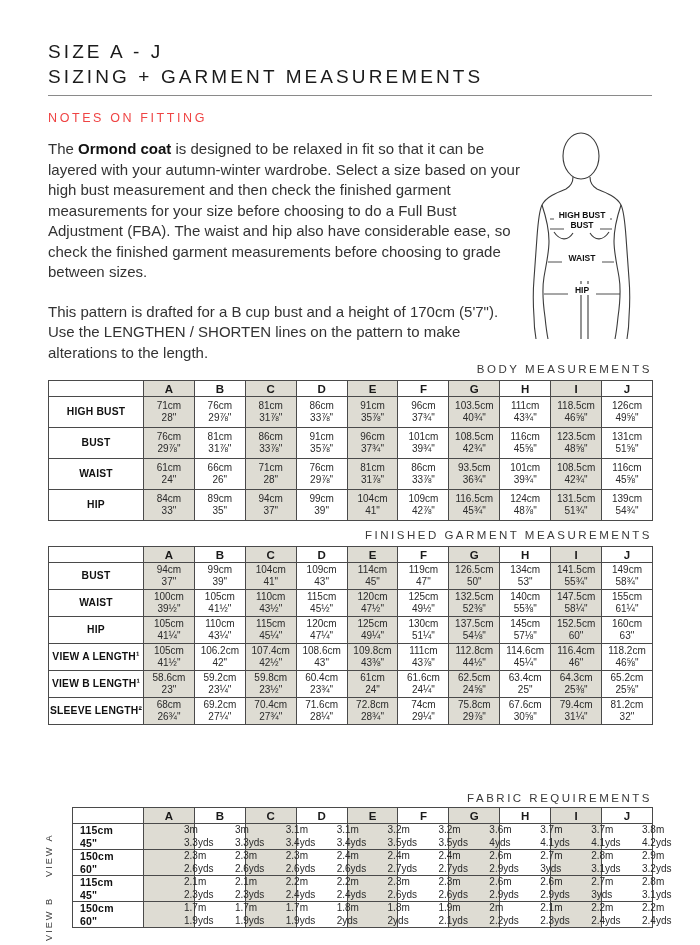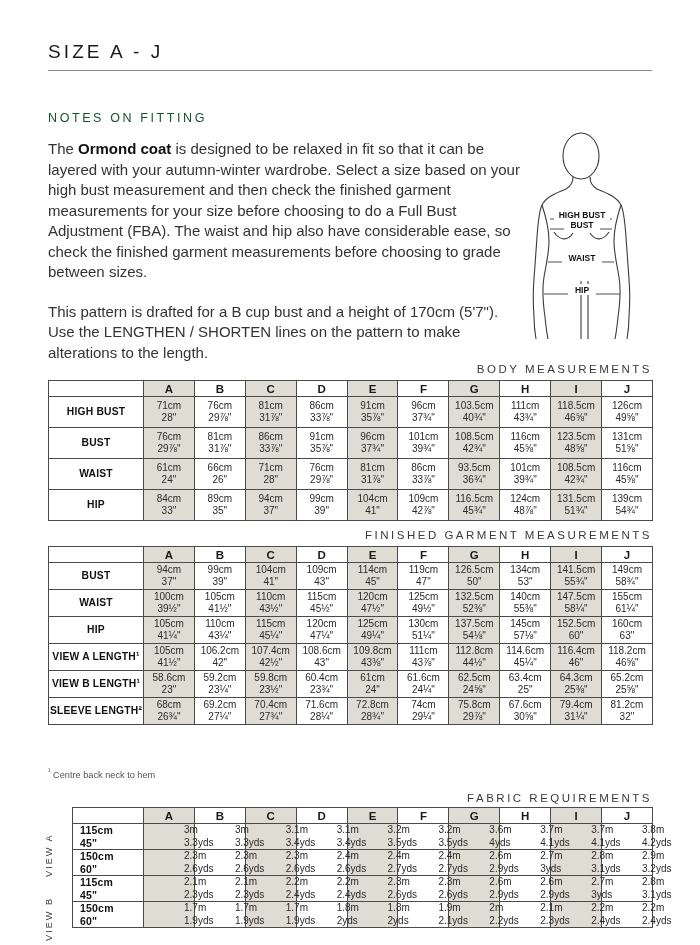--- a/index.html
+++ b/index.html
@@ -43,21 +43,21 @@
     width: 604px;
   }
 
   
   .notes-heading {
     position: absolute;
     left: 48px;
     top: 98px;
     font-size: 12.5px;
     letter-spacing: 2.6px;
-    color: #14532d;
+    color: #ef4444;
   }
   .notes-body {
     position: absolute;
     left: 48px;
     top: 126px;
     width: 480px;
     font-size: 15px;
     line-height: 20.5px;
     color: #333333;
   }
@@ -163,20 +163,21 @@
   #view-a-label { top: 809px; height: 66px; }
   #view-b-label { top: 873px; height: 66px; }
 </style>
 </head>
 <body>
 
 <div class="page">
 
   <div class="doc-header">
     <div class="title-line">SIZE A - J</div>
+    <div class="title-line">SIZING + GARMENT MEASUREMENTS</div>
     <div class="title-rule"></div>
   </div>
 
   <div class="notes-heading">NOTES ON FITTING</div>
   <div class="notes-body">
     <p><span>The </span><b>Ormond coat</b><span> is designed to be relaxed in fit so that it can be layered with your autumn-winter wardrobe. Select a size based on your high bust measurement and then check the finished garment measurements for your size before choosing to do a Full Bust Adjustment (FBA). The waist and hip also have considerable ease, so check the finished garment measurements before choosing to grade between sizes.</span></p>
     <p>This pattern is drafted for a B cup bust and a height of 170cm (5'7"). Use the LENGTHEN / SHORTEN lines on the pattern to make alterations to the length.</p>
   </div>
 
   <div class="figure-wrap">
@@ -697,21 +698,20 @@
           </td>
           <td class="datacell plain">
             <span class="cell-cm">81.2cm</span>
             <span class="cell-in">32"</span>
           </td>
         </tr>
       </tbody>
   </table>
 
   <div class="footnotes">
-    <div><sup>¹</sup> <span>Centre back neck to hem</span></div>
   </div>
 
   <div class="section-caption" style="top:779px;">FABRIC REQUIREMENTS</div>
   <div class="view-label" id="view-a-label">VIEW A</div>
   <div class="view-label" id="view-b-label">VIEW B</div>
   <table class="meas" id="fabric-table">
     <colgroup>
       <col style="width:71px">
       <col span="10" style="width:50.9px">
     </colgroup>

